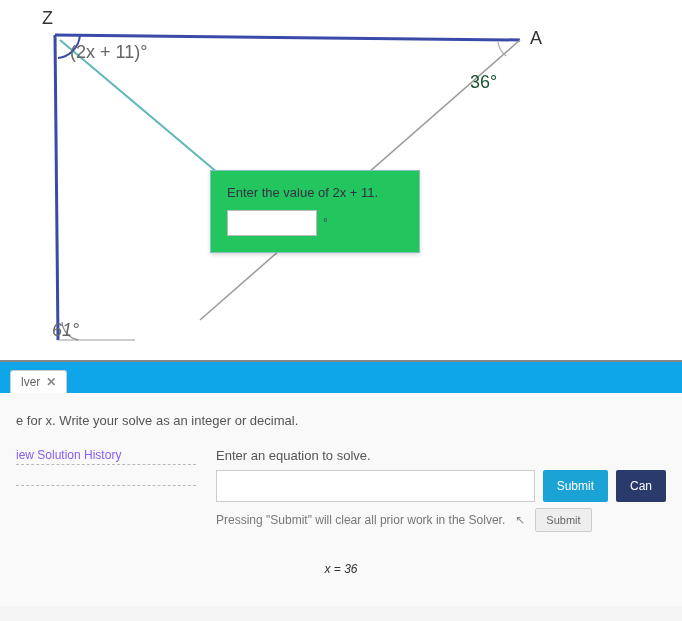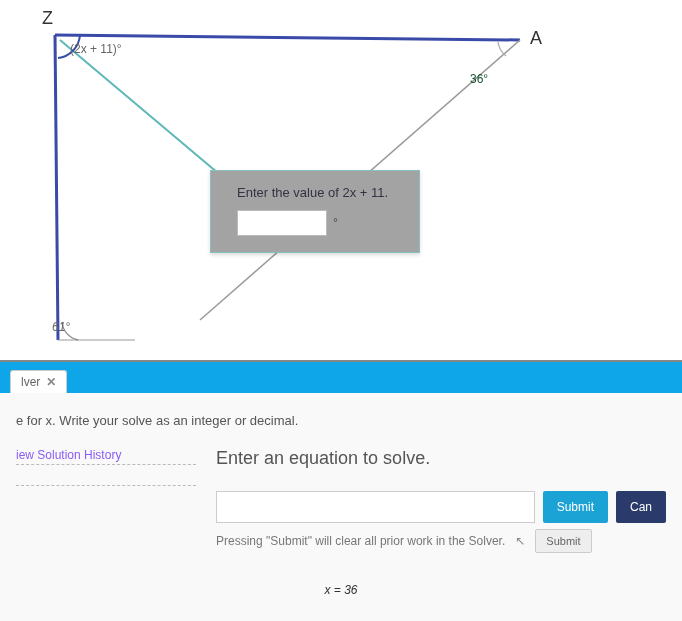--- a/index.html
+++ b/index.html
@@ -19,31 +19,31 @@
   }
   .geom-svg { position: absolute; top: 0; left: 0; }
   .vertex-label {
     position: absolute;
     font-size: 18px;
     color: #333;
     font-weight: 500;
   }
   .angle-label {
     position: absolute;
-    font-size: 12px;
+    font-size: 18px;
     color: #666;
   }
   .tooltip-box {
     position: absolute;
     left: 210px;
     top: 170px;
     width: 210px;
-    background: #a3a3a3;
+    background: #22c55e;
     border: 1px solid #88c0c0;
-    padding: 14px 16px 16px 26px;
+    padding: 14px 16px 16px 16px;
     font-size: 13px;
     color: #334;
     box-shadow: 0 2px 4px rgba(0,0,0,0.15);
   }
   .tooltip-input-row { margin-top: 10px; display:flex; align-items:center; gap:6px;}
   .tooltip-input {
     width: 90px;
     height: 26px;
     border: 1px solid #bbb;
     background: #fff;
@@ -92,21 +92,21 @@
     margin-top: 20px;
   }
   .history-link {
     color: #8b5cf6;
     font-size: 12px;
     width: 180px;
     border-bottom: 1px dashed #bbb;
     padding-bottom: 2px;
   }
   .solver-col { flex: 1; }
-  .solver-label { font-size: 18px; color:#555; margin-bottom:22px; display:block;}
+  .solver-label { font-size: 13px; color:#555; margin-bottom:7px; display:block;}
   .solver-input-row { display:flex; gap:8px; align-items:center;}
   .solver-input {
     flex: 1;
     min-width: 220px;
     height: 32px;
     border: 1px solid #ccc;
     background: #fff;
     padding: 4px 8px;
   }
   .btn {

